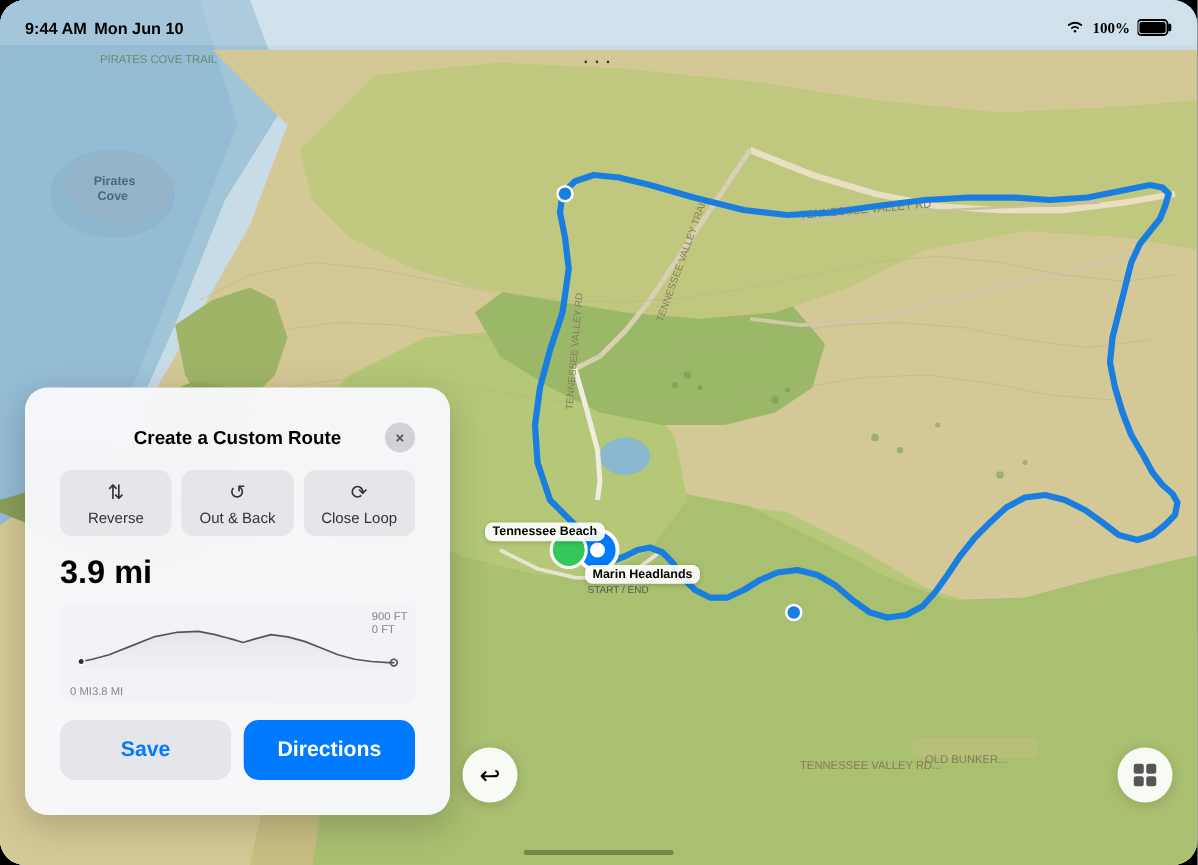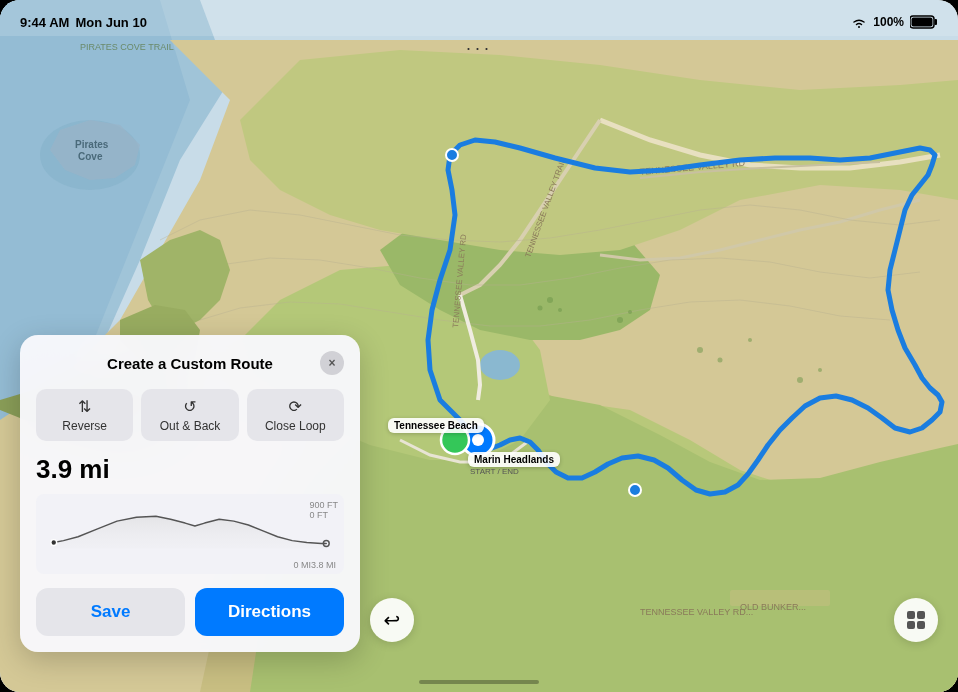--- a/index.html
+++ b/index.html
@@ -29,22 +29,23 @@
       display: flex;
       align-items: center;
       justify-content: space-between;
       padding: 8px 20px 0;
       z-index: 100;
       background: rgba(255,255,255,0.15);
     }
 
     #status-icons {
       display: flex;
-      align-items: flex-end;
+      align-items: flex-start;
       gap: 6px;
+      font-family: Liberation Serif, serif;
     }
 
     #status-icons span {
       font-size: 11px;
       font-weight: 600;
       color: #000;
     }
 
     
     #map {
@@ -74,21 +75,21 @@
     
     #panel {
       position: absolute;
       bottom: 40px;
       left: 20px;
       width: 340px;
       background: rgba(248, 248, 252, 0.96);
       backdrop-filter: blur(20px);
       -webkit-backdrop-filter: blur(20px);
       border-radius: 18px;
-      padding: 16px;
+      padding: 28px;
       box-shadow: 0 8px 30px rgba(0,0,0,0.2);
       z-index: 50;
     }
 
     #panel-header {
       display: flex;
       align-items: center;
       justify-content: space-between;
       margin-bottom: 14px;
     }
@@ -181,21 +182,21 @@
       font-size: 9px;
       color: #888;
     }
 
     #elevation-labels-bottom {
       position: absolute;
       bottom: 4px;
       left: 8px;
       right: 8px;
       display: flex;
-      justify-content: flex-end;
+      justify-content: flex-start;
       font-size: 9px;
       color: #888;
     }
 
     #elev-svg {
       width: 100%;
       height: 52px;
     }
 
     

